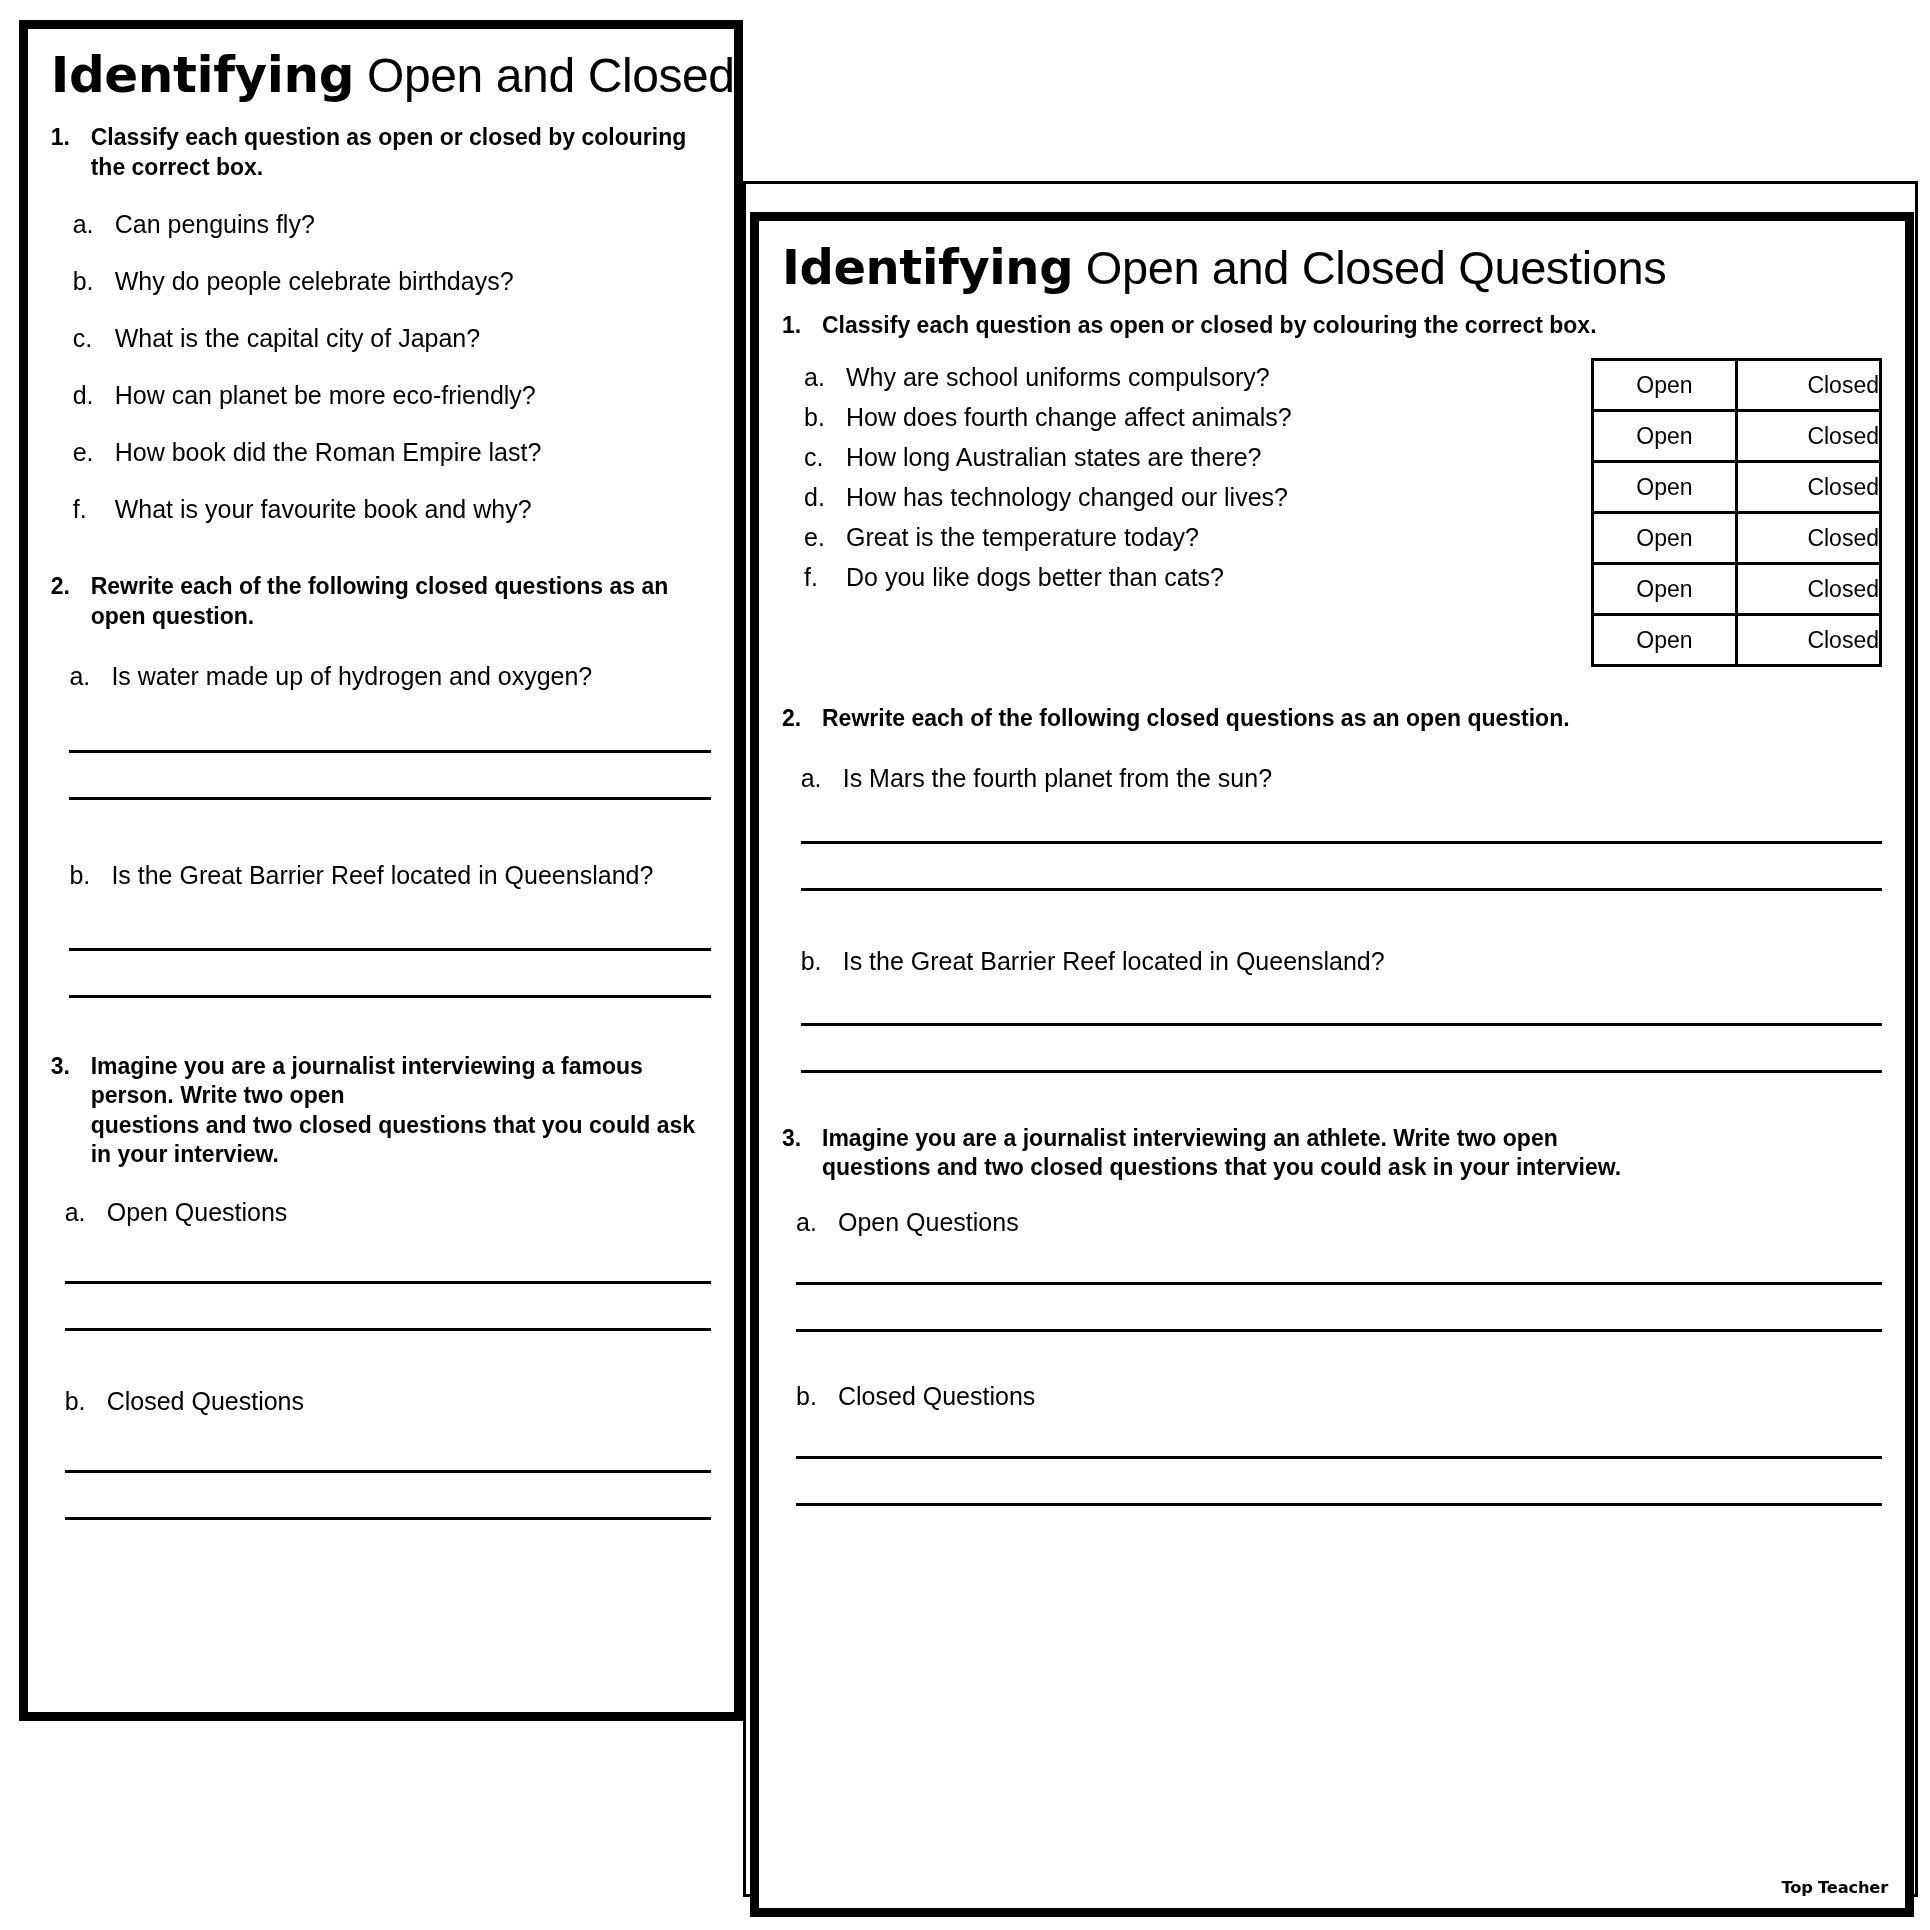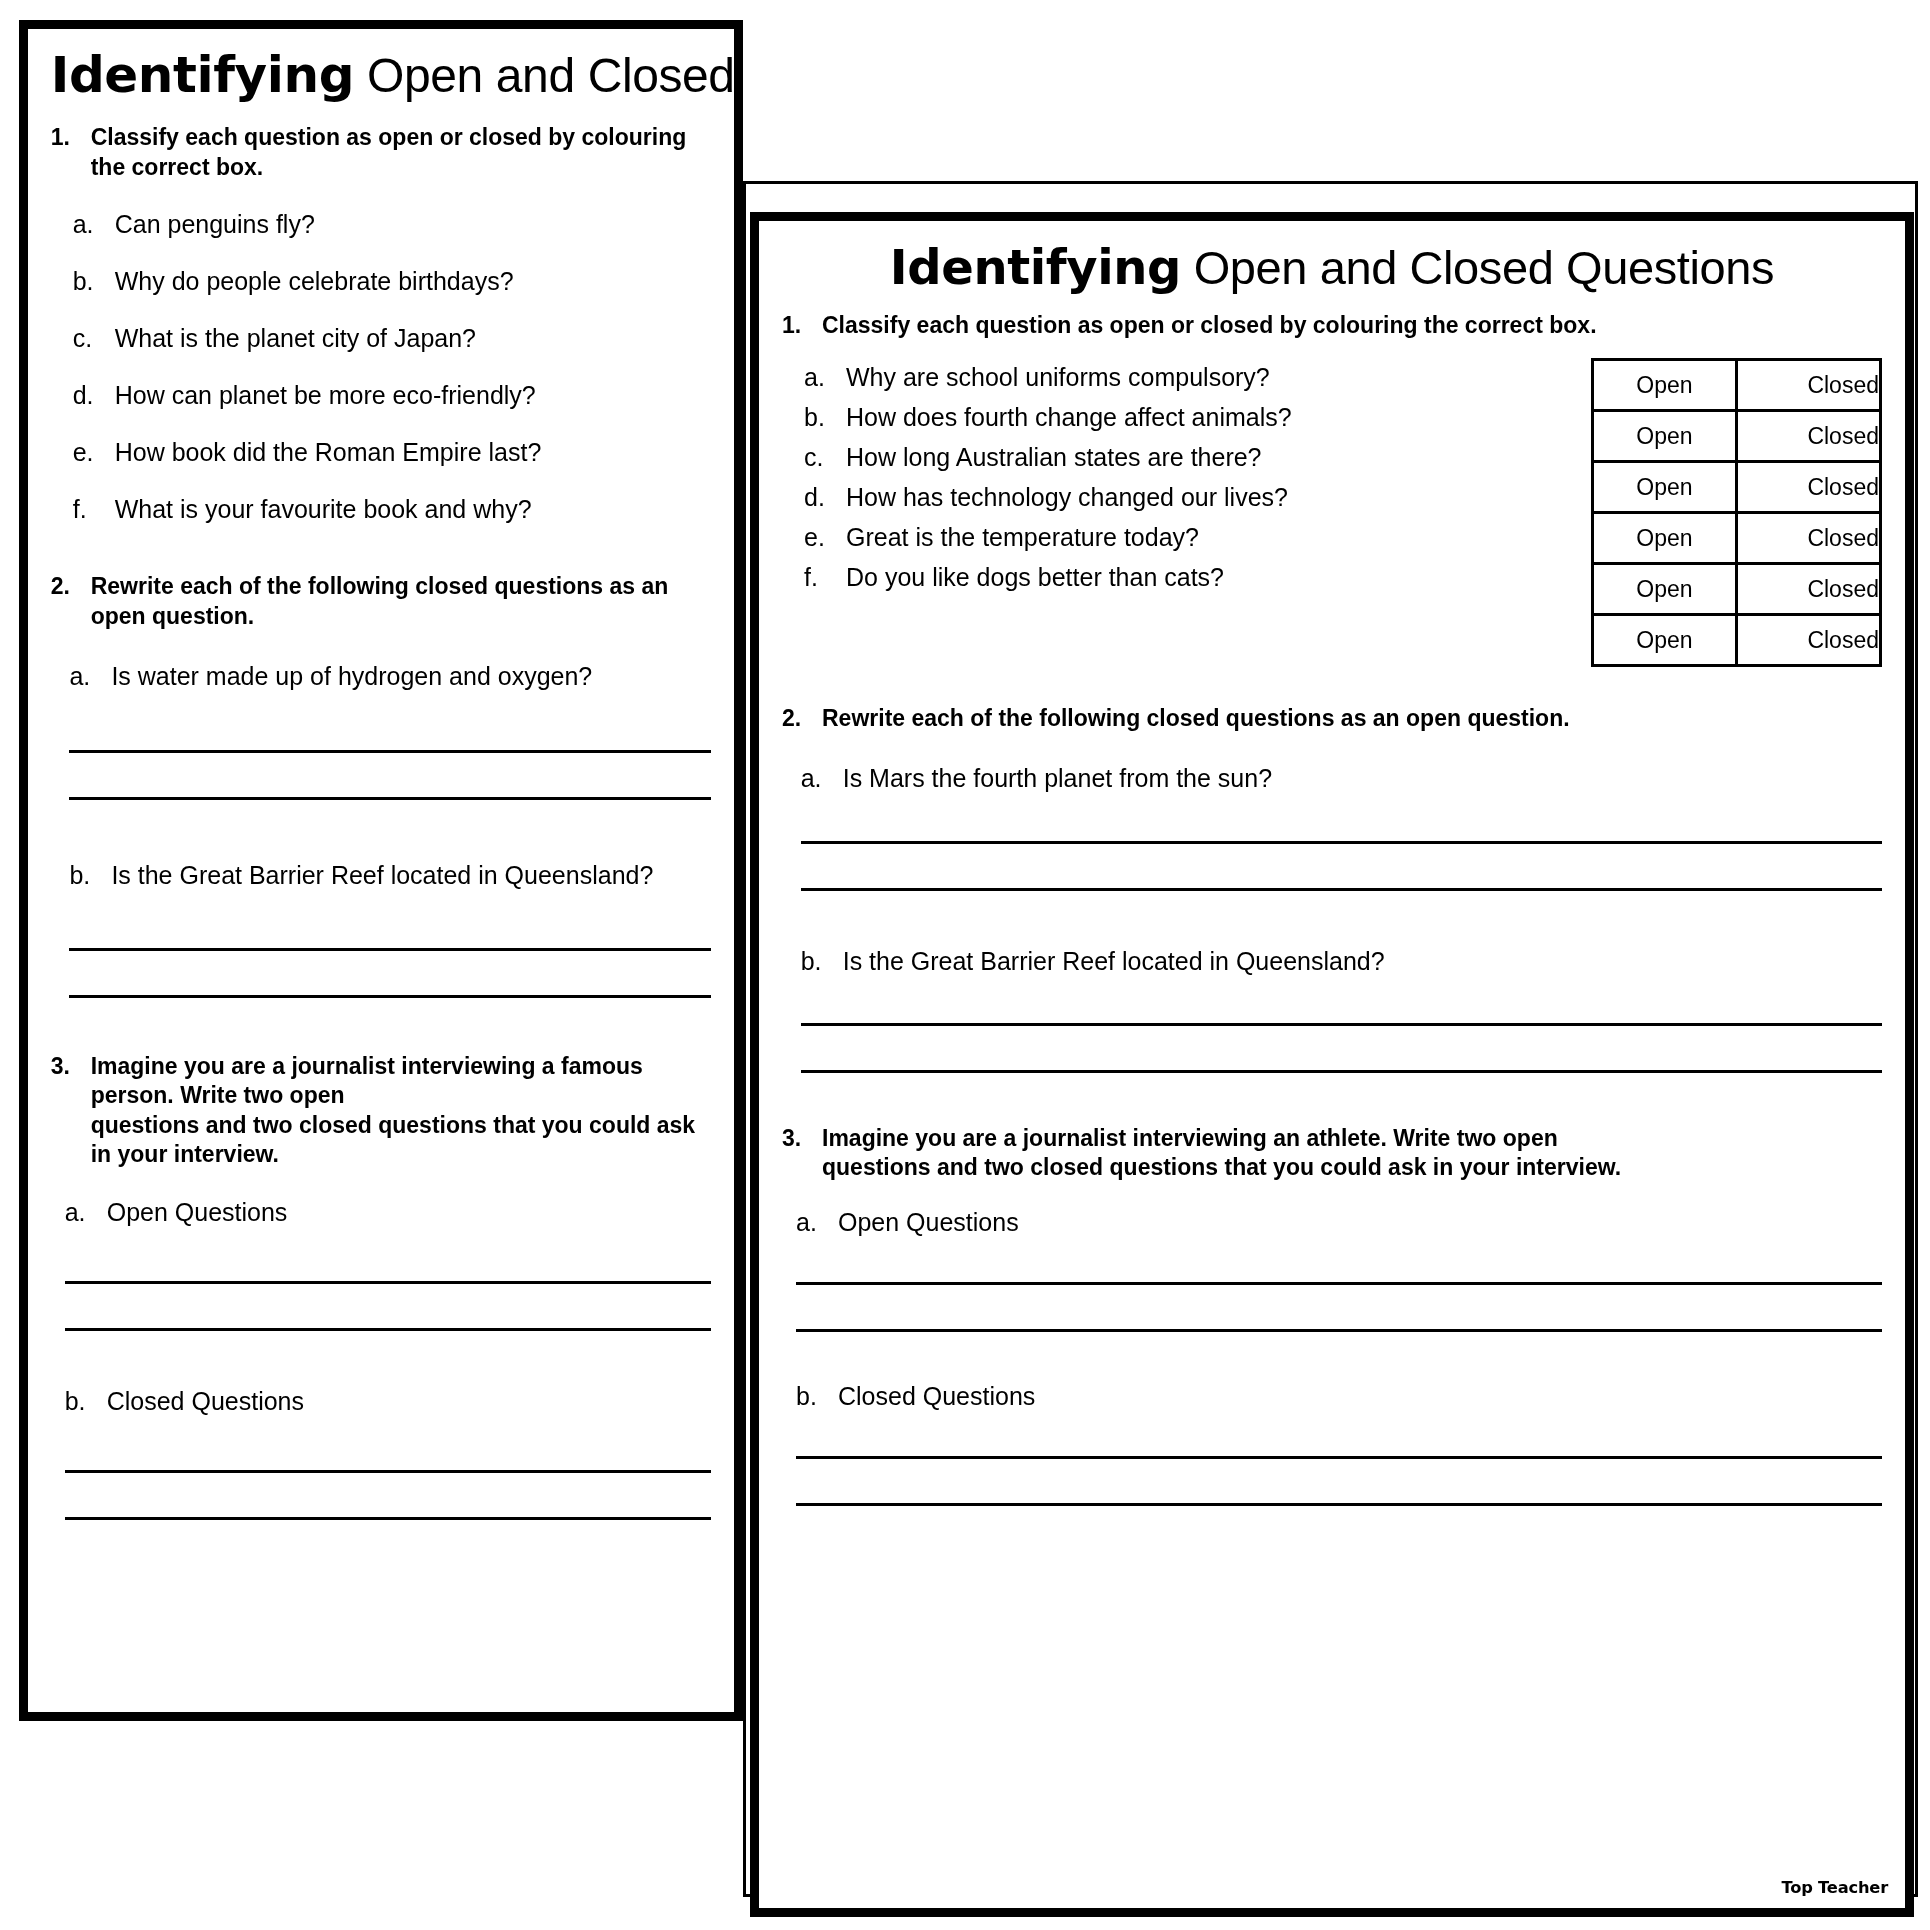--- a/index.html
+++ b/index.html
@@ -162,21 +162,21 @@
         <div class="q-item" style="margin-bottom:28px;">
           <span class="lab">a.</span>
           <span>Can penguins fly?</span>
         </div>
         <div class="q-item" style="margin-bottom:28px;">
           <span class="lab">b.</span>
           <span>Why do people celebrate birthdays?</span>
         </div>
         <div class="q-item" style="margin-bottom:28px;">
           <span class="lab">c.</span>
-          <span>What is the planet city of Japan?</span>
+          <span>What is the capital city of Japan?</span>
         </div>
         <div class="q-item" style="margin-bottom:28px;">
           <span class="lab">d.</span>
           <span>How can planet be more eco-friendly?</span>
         </div>
         <div class="q-item" style="margin-bottom:28px;">
           <span class="lab">e.</span>
           <span>How book did the Roman Empire last?</span>
         </div>
         <div class="q-item">
@@ -233,21 +233,21 @@
       </div>
 
     </div>
   </div>
 
   <div class="sheet-front-underlay"></div>
 
   <div class="sheet sheet-front">
     <div class="page-inner">
 
-      <div class="title-row" style="text-align:center;">
+      <div class="title-row" style="text-align:left;">
         <span class="title-strong">Identifying</span><span class="title-light"> Open and Closed Questions</span>
       </div>
 
       <div class="task" style="margin-top:20px;">
         <span class="num">1.</span>
         <span class="txt">Classify each question as open or closed by colouring the correct box.</span>
       </div>
 
       <div style="display:flex; align-items:flex-start; margin-top:23px;">
 

